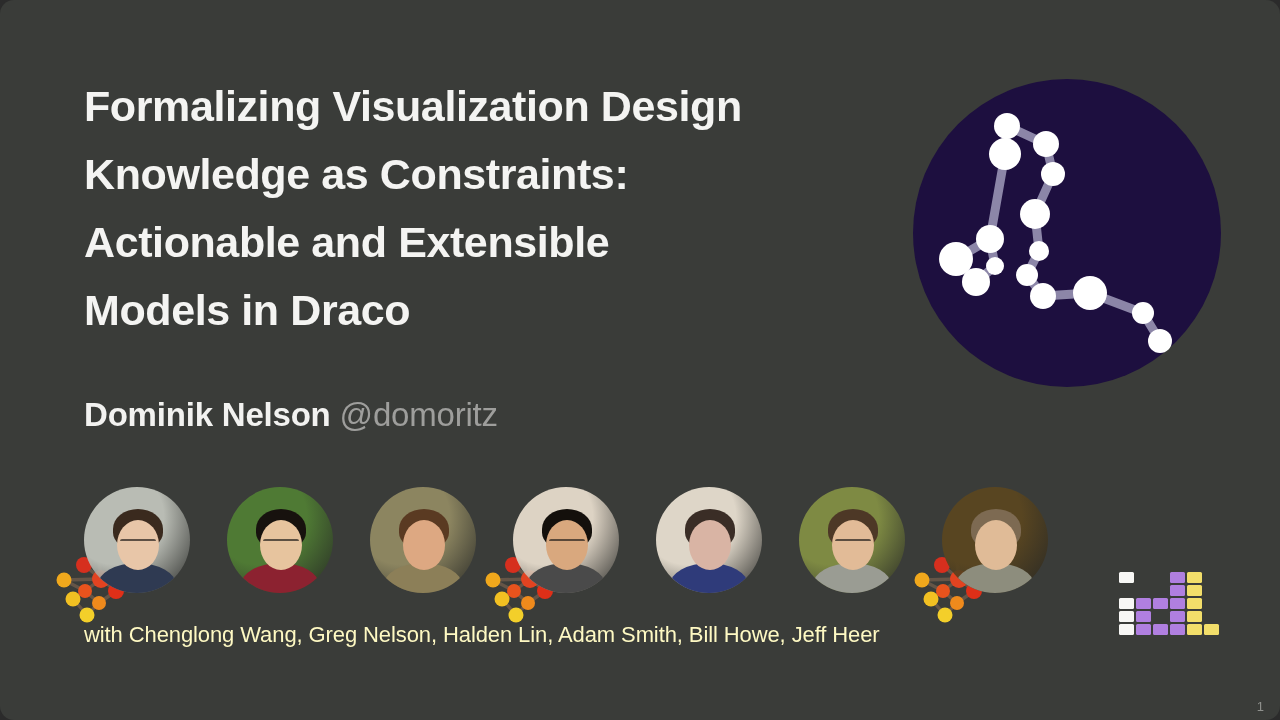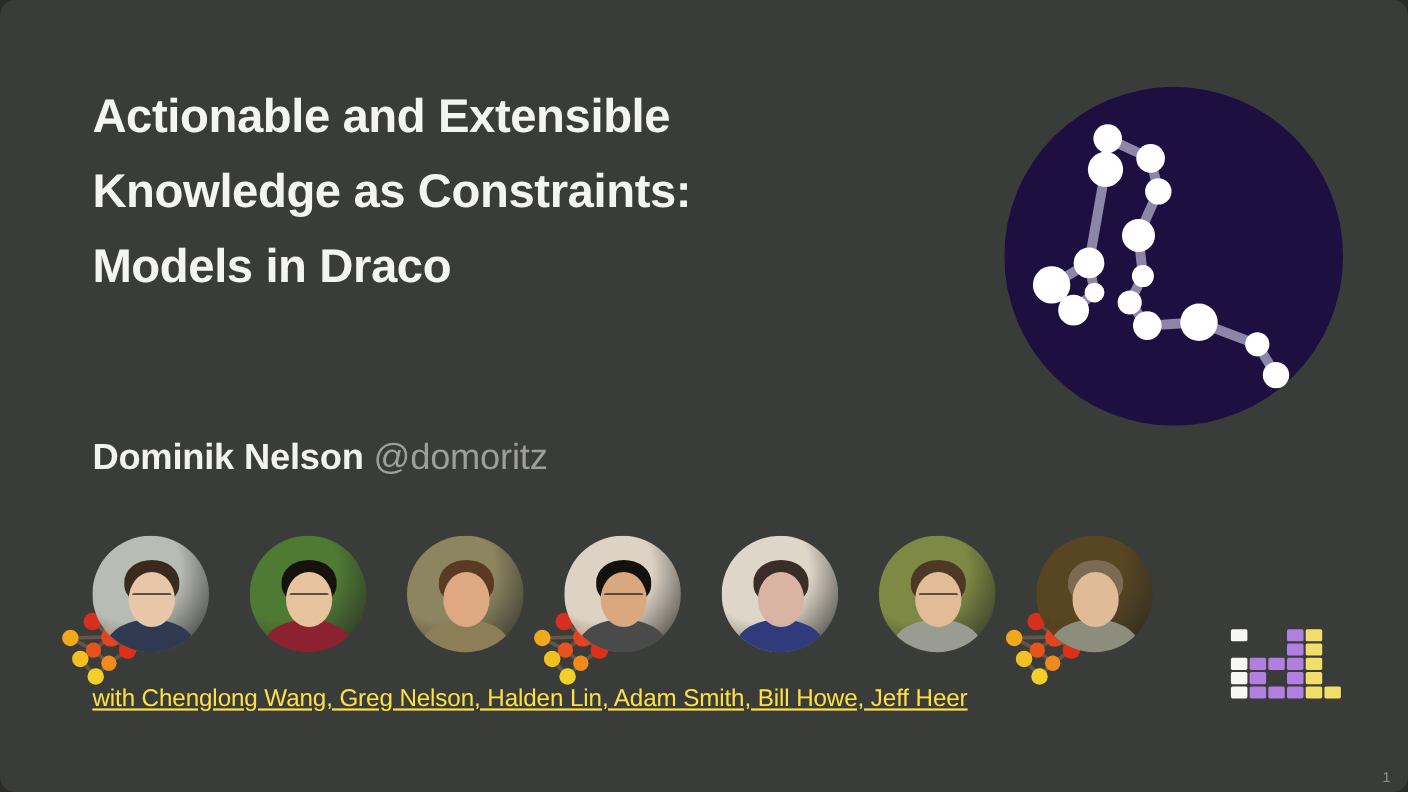--- a/index.html
+++ b/index.html
@@ -116,24 +116,23 @@
     pointer-events: none;
   }
 
   
   .collaborators {
     position: absolute;
     left: 84px;
     top: 622px;
     font-size: 22px;
     font-weight: 400;
-    color: #fde047;
+    color: #fef9c3;
     letter-spacing: -0.1px;
     white-space: nowrap;
-    text-decoration: underline;
   }
 
   
   .draco-logo {
     position: absolute;
     left: 913px;
     top: 79px;
     width: 308px;
     height: 308px;
   }
@@ -162,22 +161,23 @@
     color: #8f918d;
     font-weight: 400;
   }
 </style>
 </head>
 <body>
 
 <div class="slide">
 
   <div class="title-block">
+    <div class="title-line">Formalizing Visualization Design</div>
+    <div class="title-line">Knowledge as Constraints:</div>
     <div class="title-line">Actionable and Extensible</div>
-    <div class="title-line">Knowledge as Constraints:</div>
     <div class="title-line">Models in Draco</div>
   </div>
 
   <div class="author-block">
     <span class="author-name">Dominik Nelson</span><span class="author-handle">@domoritz</span>
   </div>
 
   <div class="avatar-row" id="avatar-row">
       <div class="avatar-slot" style="left: 0px;">
         <div class="molecule"><svg viewBox="0 0 96 90" width="96" height="90">

